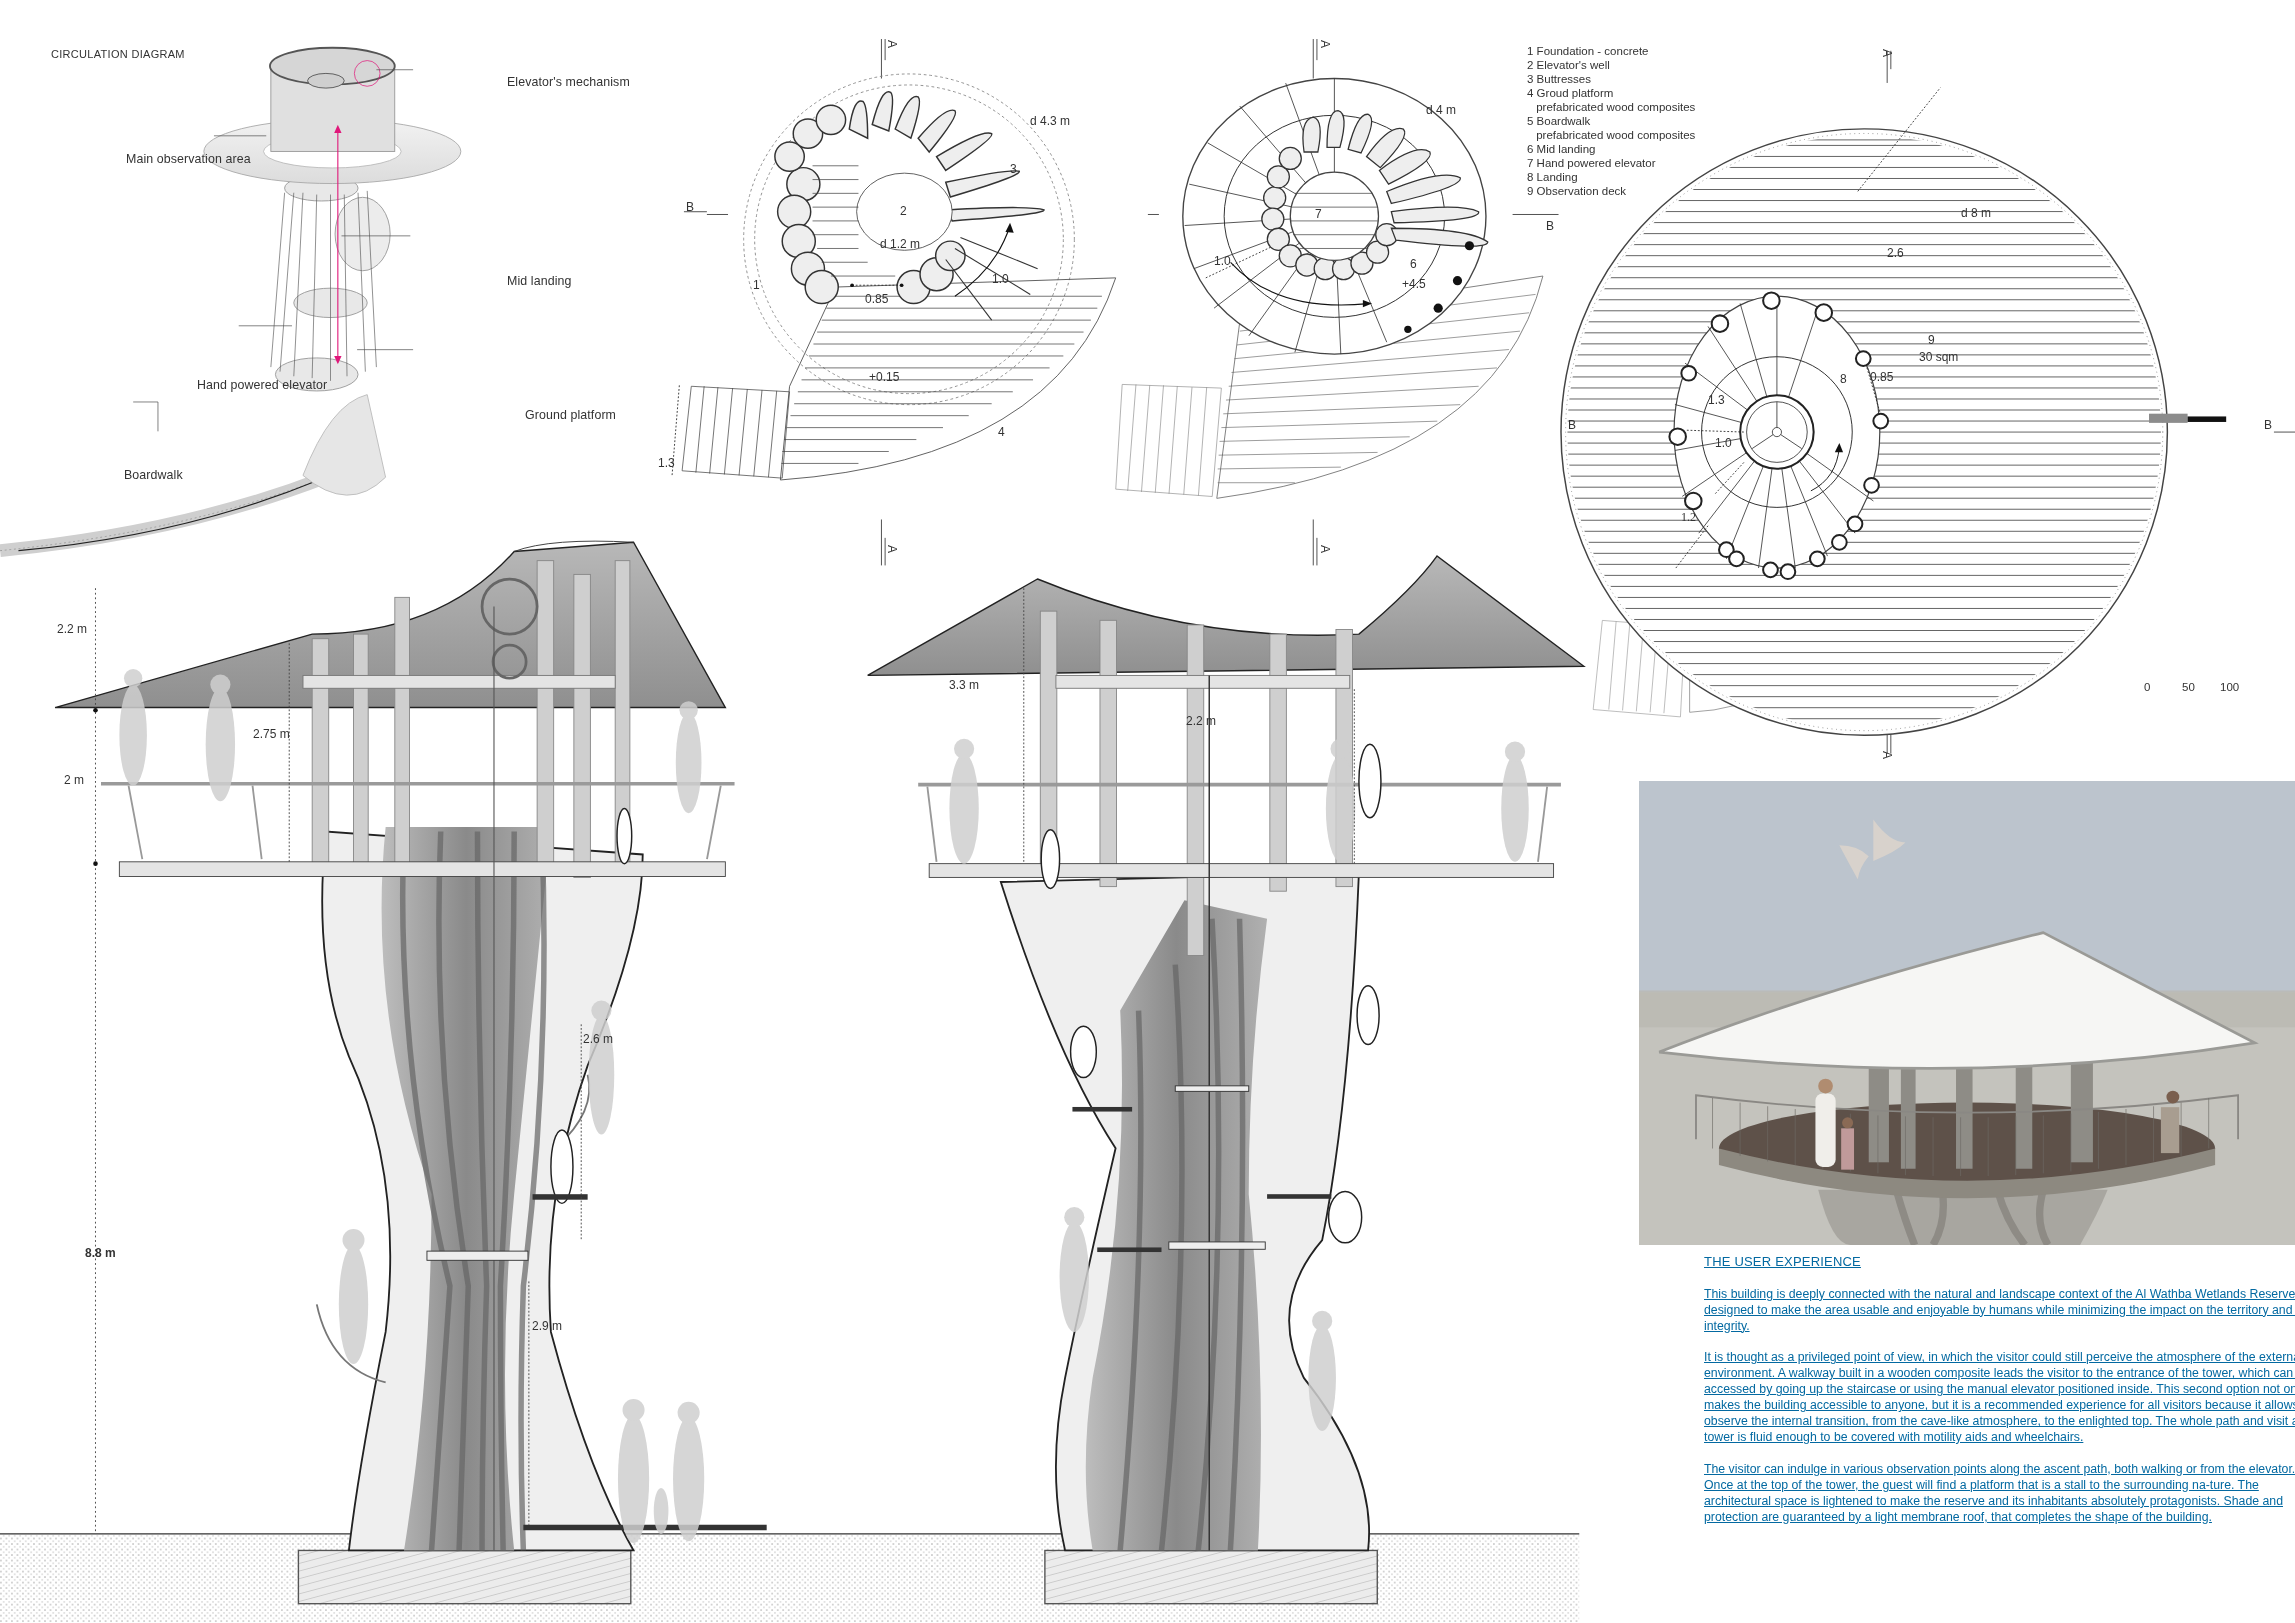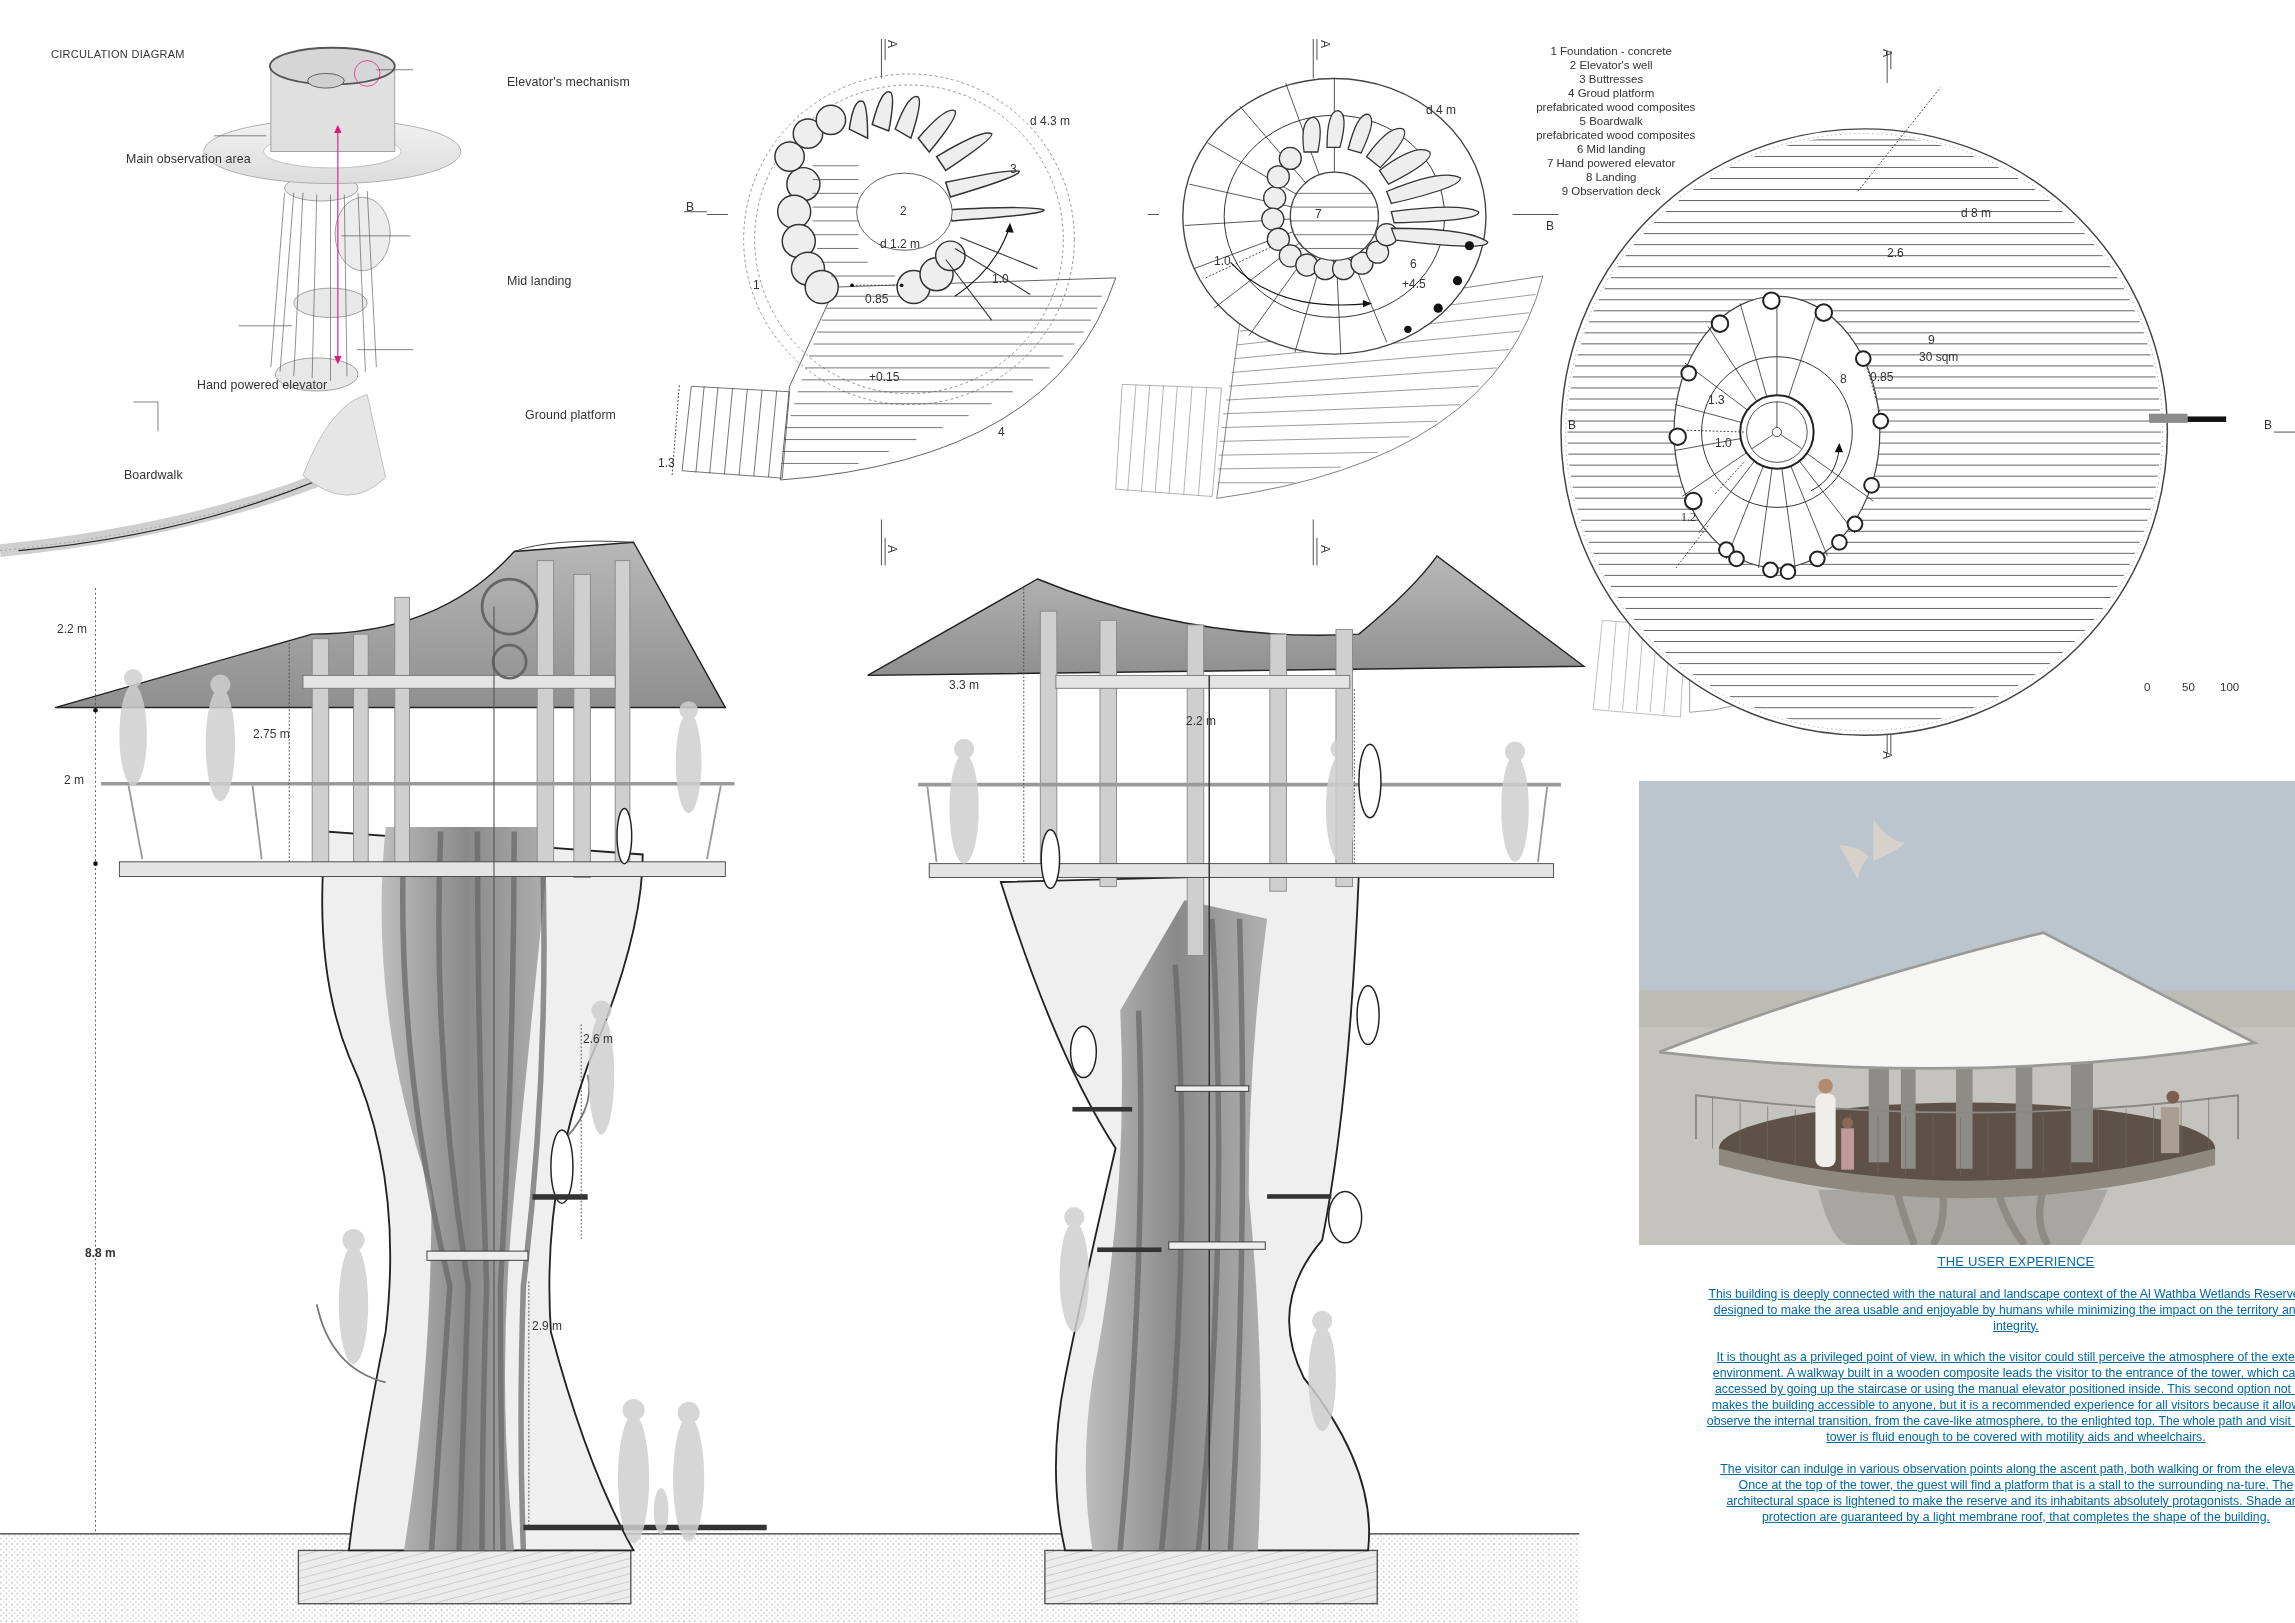--- a/index.html
+++ b/index.html
@@ -1,18 +1,18 @@
 <!DOCTYPE html>
 <html style="font-size:14.7px"><head>
 <meta charset="utf-8">
 <style>
   html, body { margin:0; padding:0; background:#ffffff; }
   body { width:2296px; height:1624px; position:relative; overflow:hidden;
          font-family:"Liberation Sans", "DejaVu Sans", sans-serif; color:#2b2b2b; }
-  .abs { position:absolute;text-align:center; }
+  .abs { position:absolute; }
   .lbl { position:absolute; font-size:12.4px; color:#333; white-space:nowrap; letter-spacing:0.1px; }
   .dim { position:absolute; font-size:12px; color:#333; white-space:nowrap; }
   .title { position:absolute; font-size:11px; color:#333; letter-spacing:0.3px; }
   svg { position:absolute; overflow:visible; }
   #legend { left:1527px; top:44px; font-size:11.5px; line-height:14px; color:#333; }
   #legend div { white-space:nowrap; }
   #legend .sub { padding-left:9.2px; }
   #photo { left:1639px; top:781px; width:657px; height:464px; overflow:hidden;
            background:linear-gradient(#b9c2cc 0%, #c9cfd6 48%, #c6c5c0 58%, #c2c1bb 100%); }
   #textblock { left:1704px; top:1254px; width:624px; font-size:12.3px; line-height:16px; color:#0369a1;text-decoration:underline; }

